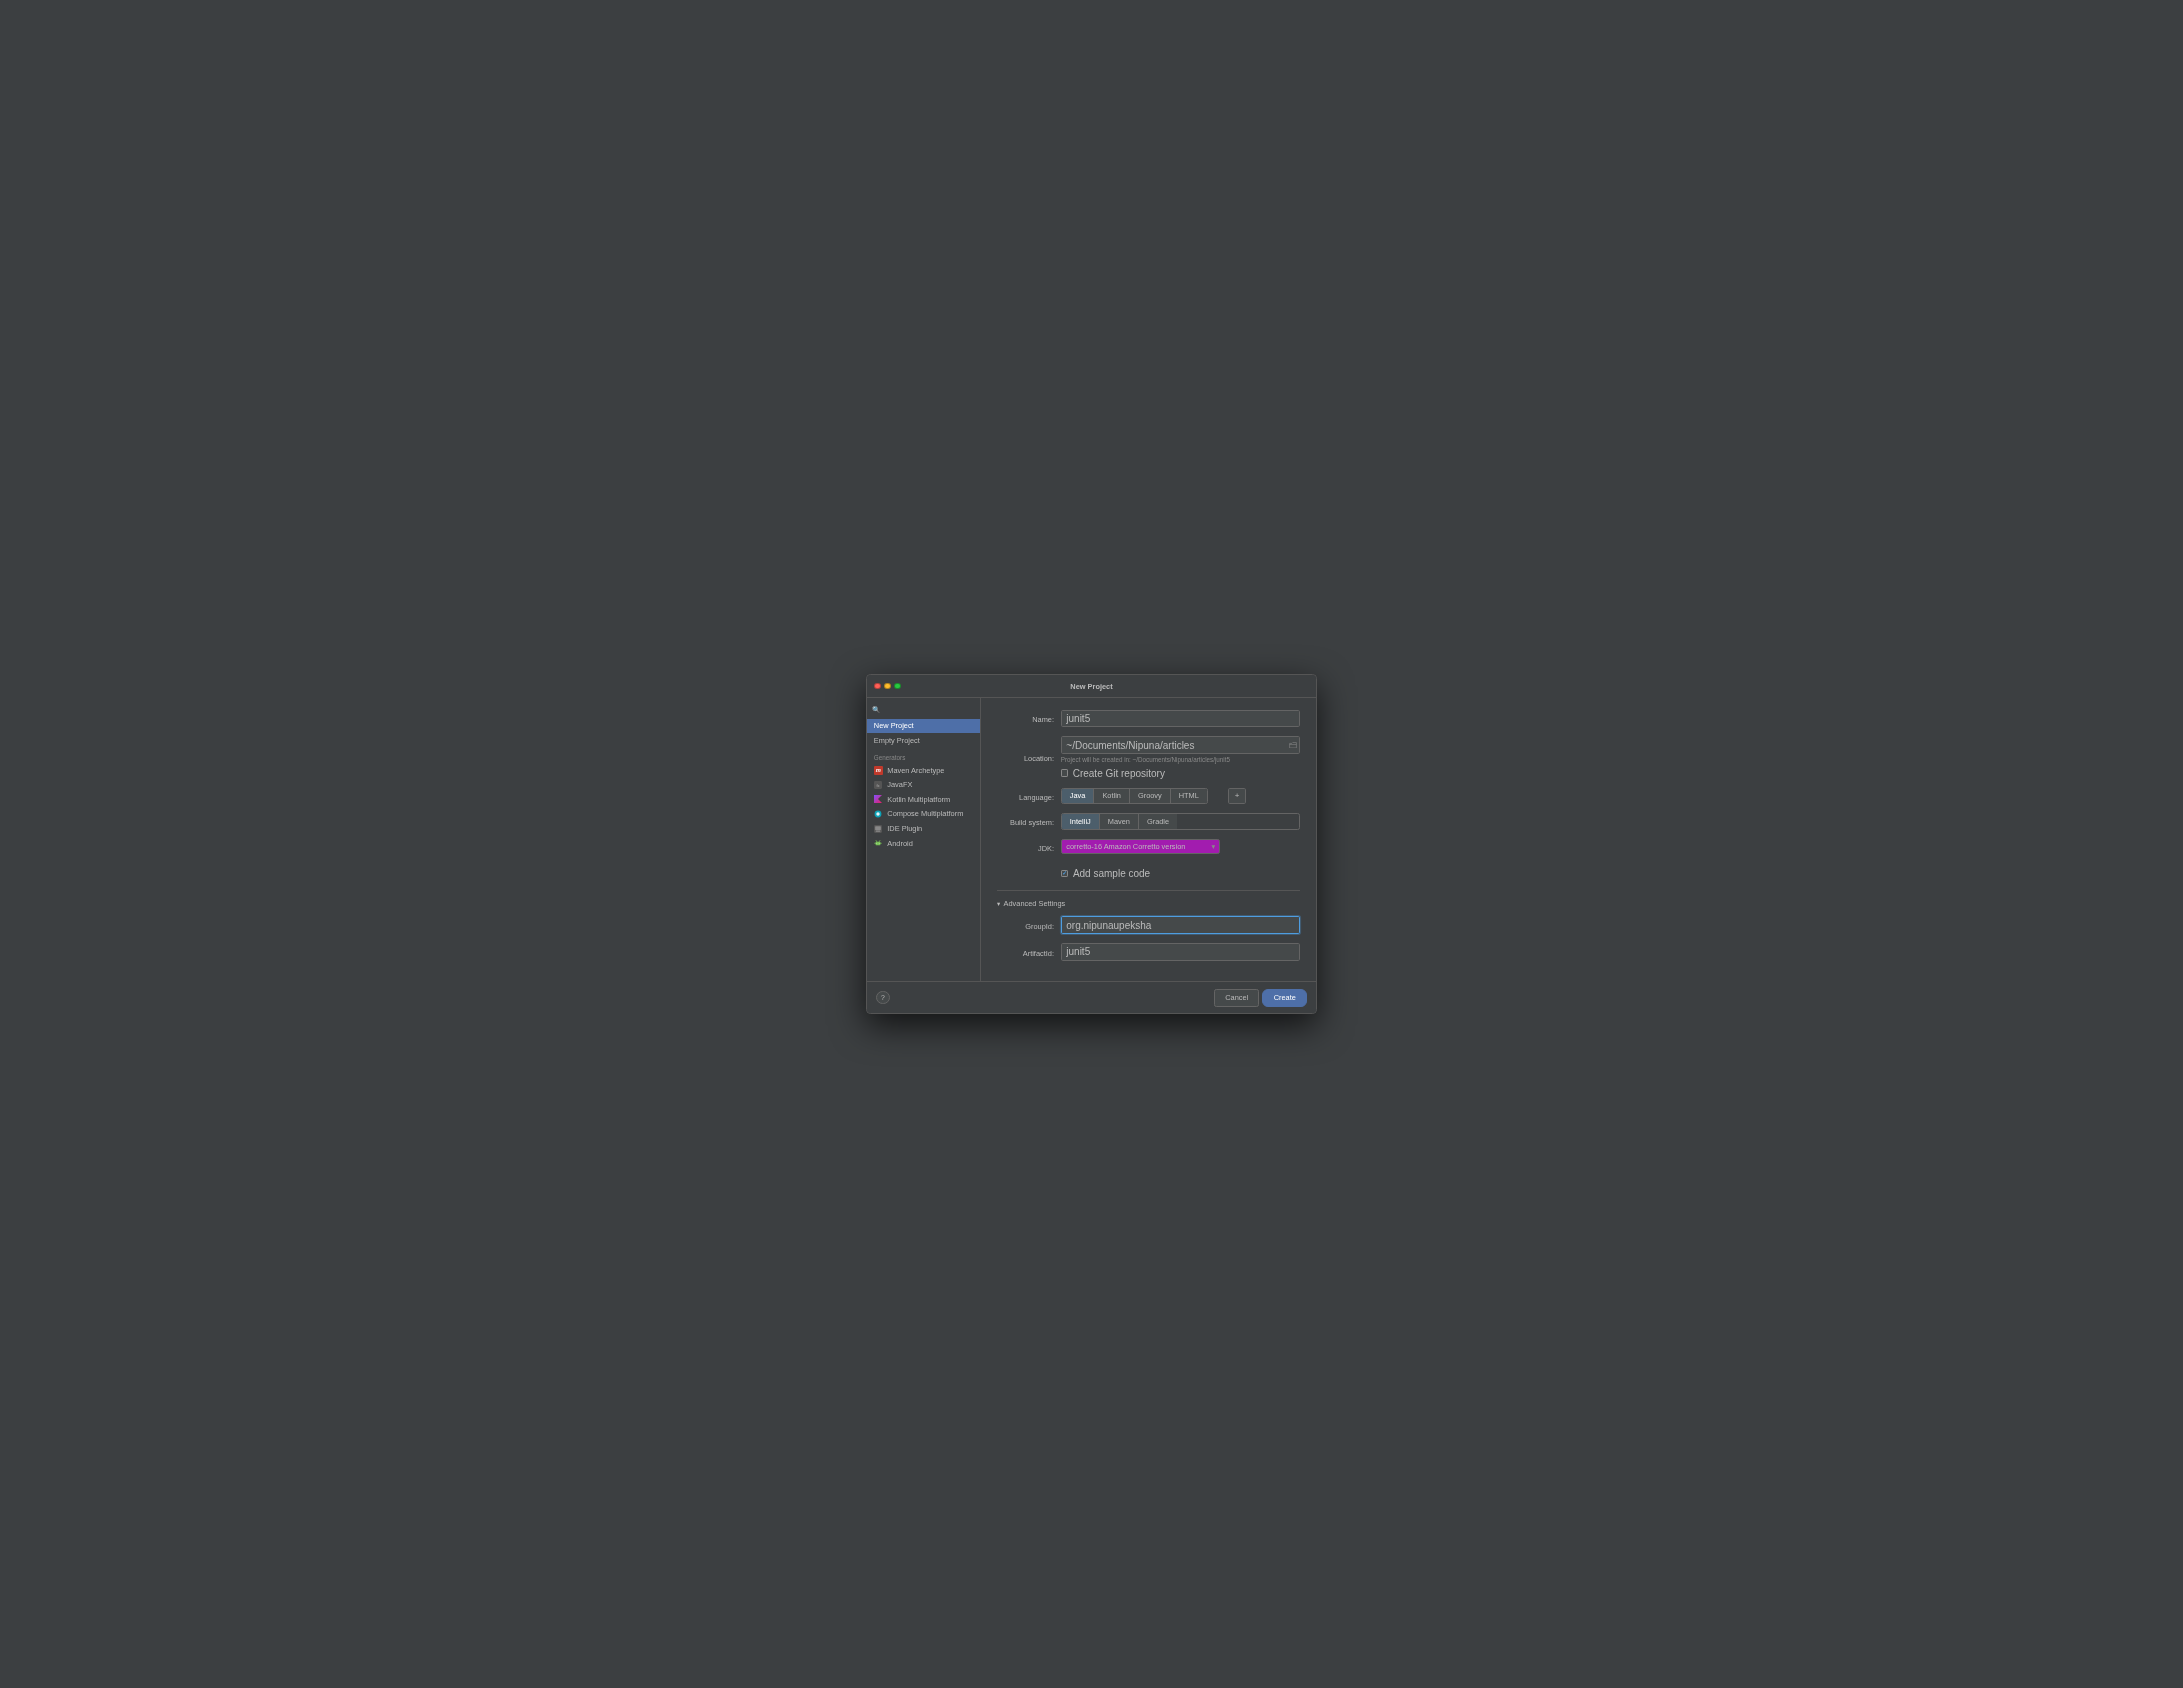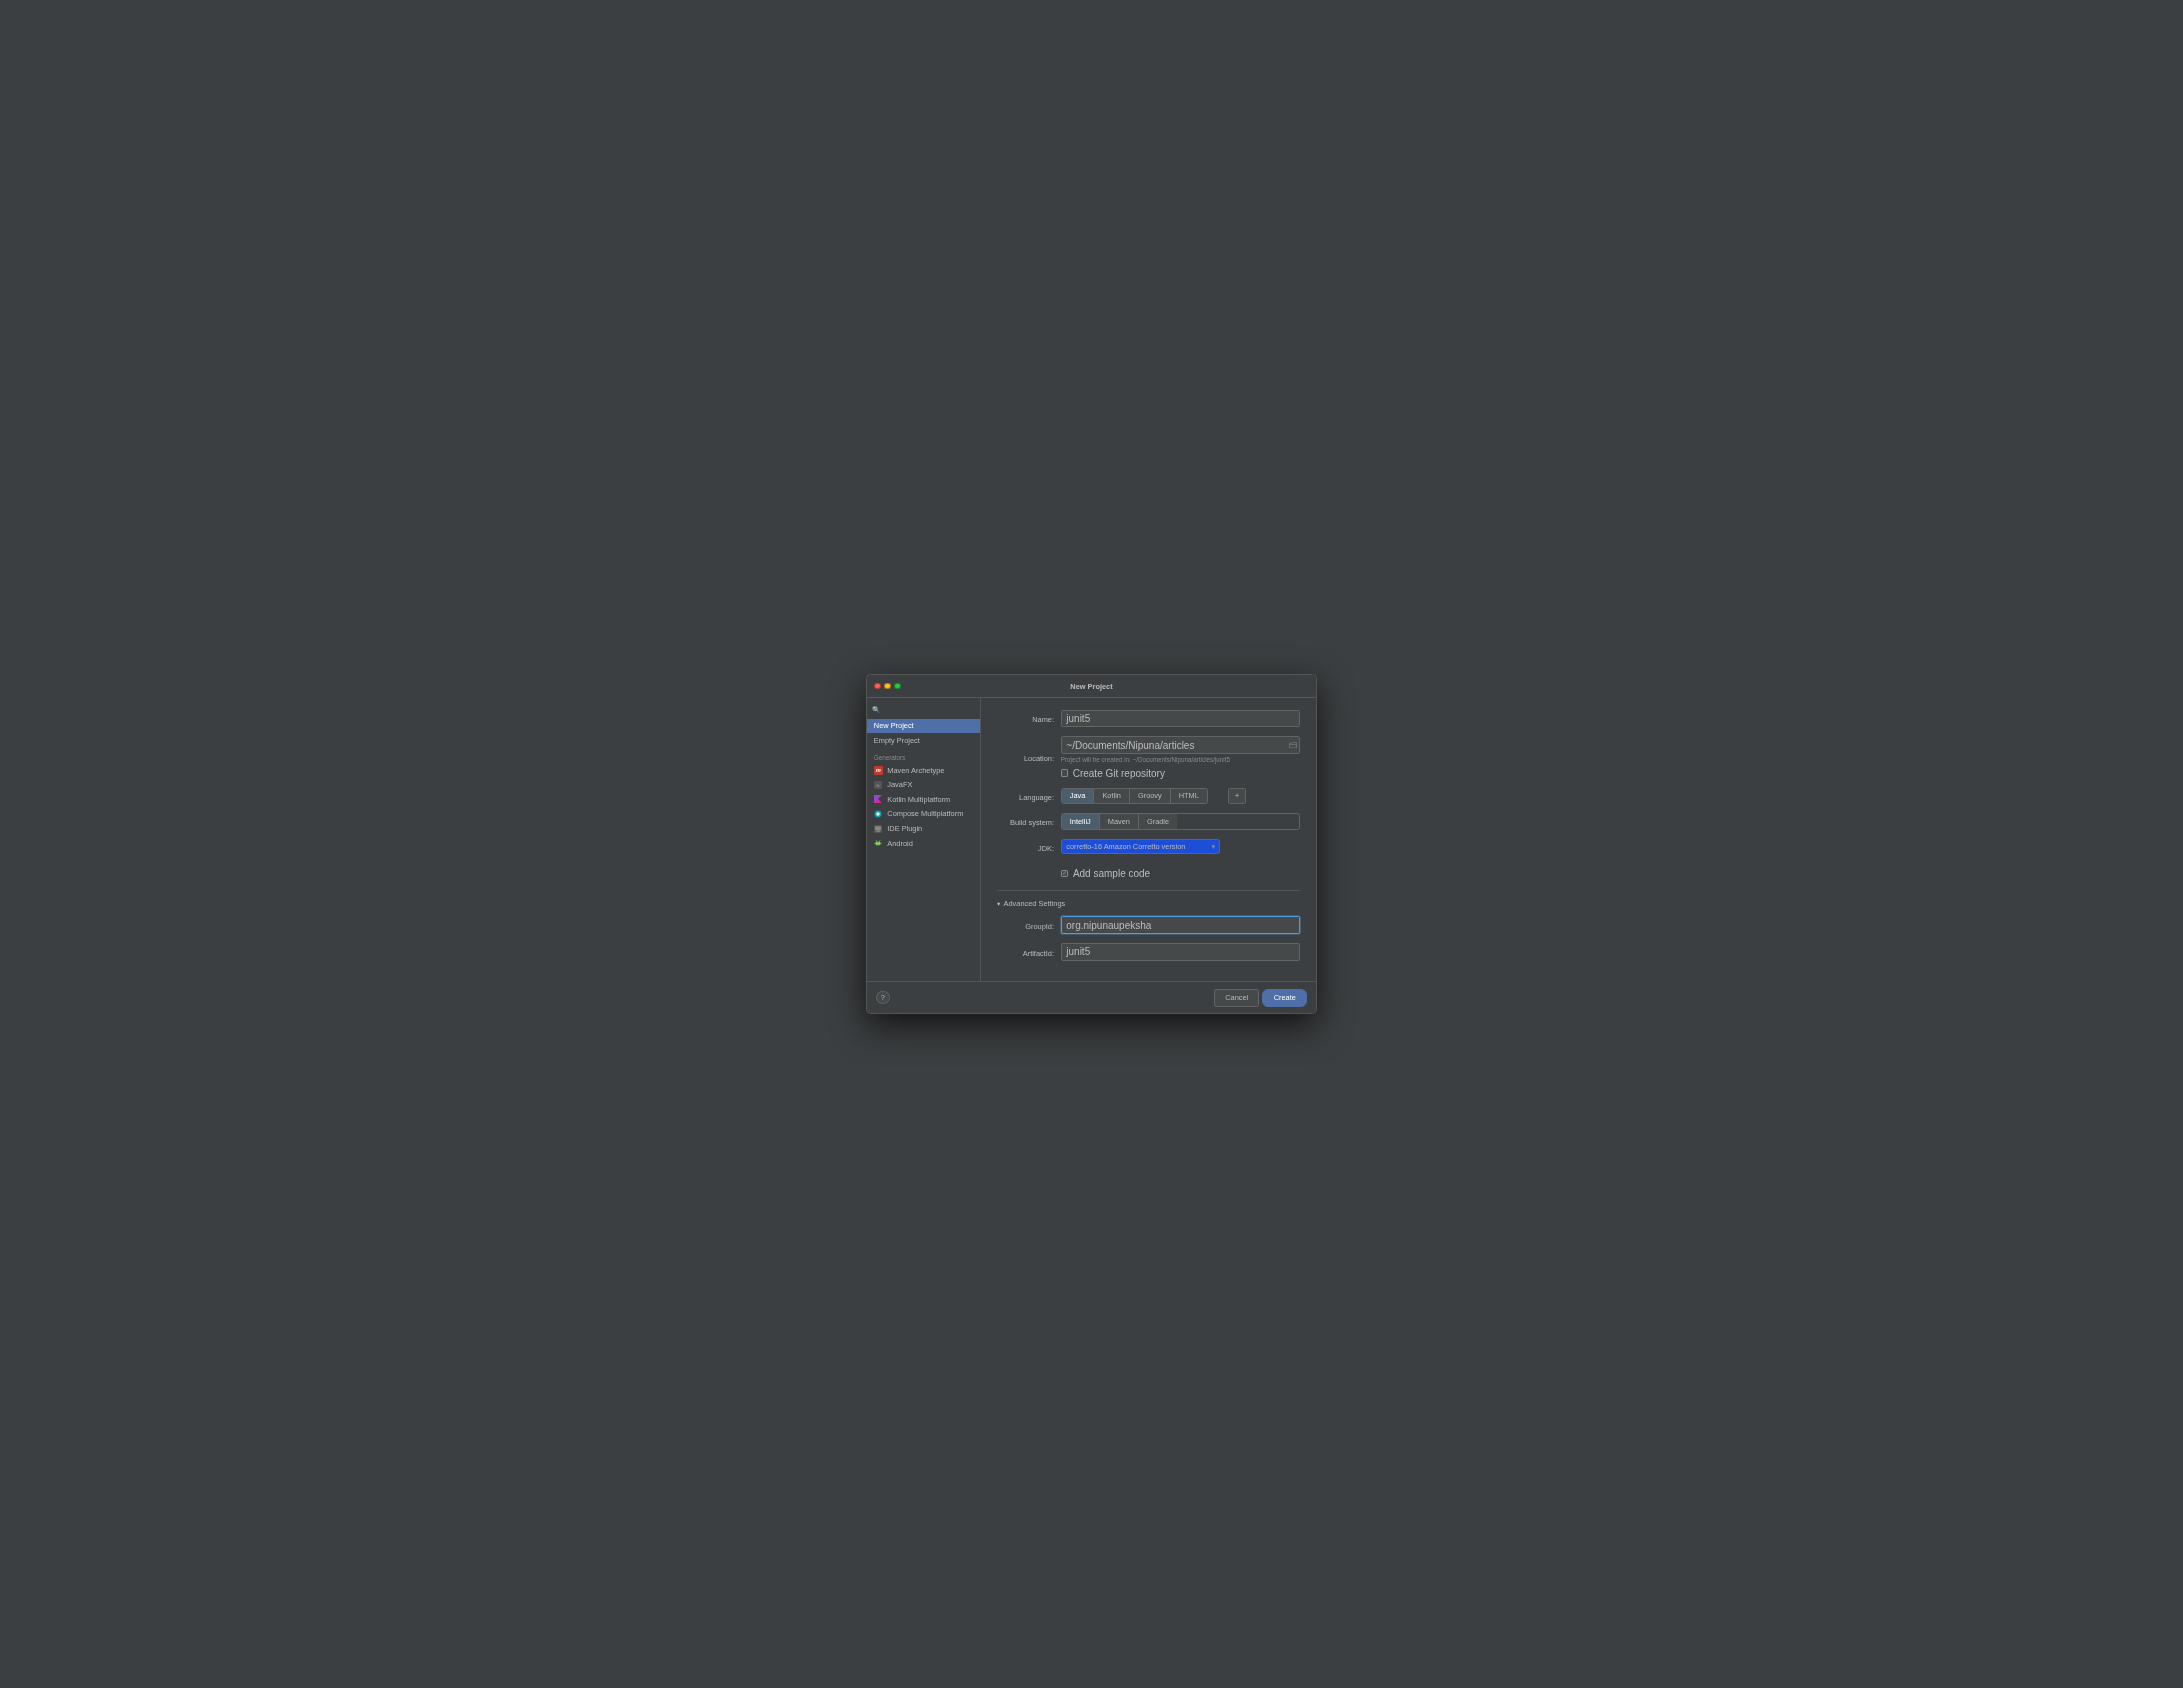--- a/index.html
+++ b/index.html
@@ -252,21 +252,21 @@
     }
 
     .lang-row {
       display: flex;
       align-items: center;
       gap: 18px;
     }
 
     
     .jdk-select {
-      background: #1d4ed8;
+      background: #a21caf;
       border: 0.6px solid #646464;
       border-radius: 2.3px;
       color: #bbbbbb;
       padding: 2.3px 16px 2.3px 4.5px;
       font-size: 7.4px;
       cursor: pointer;
       appearance: none;
       -webkit-appearance: none;
       position: relative;
       min-width: 159px;

